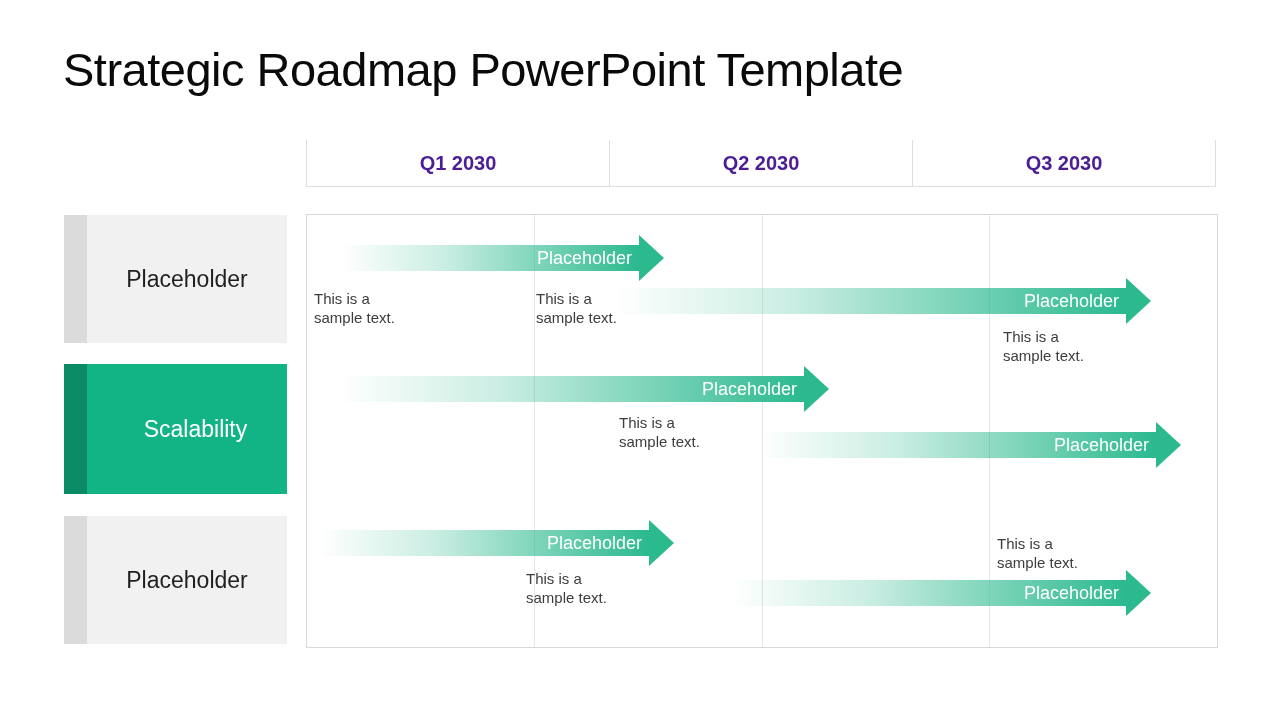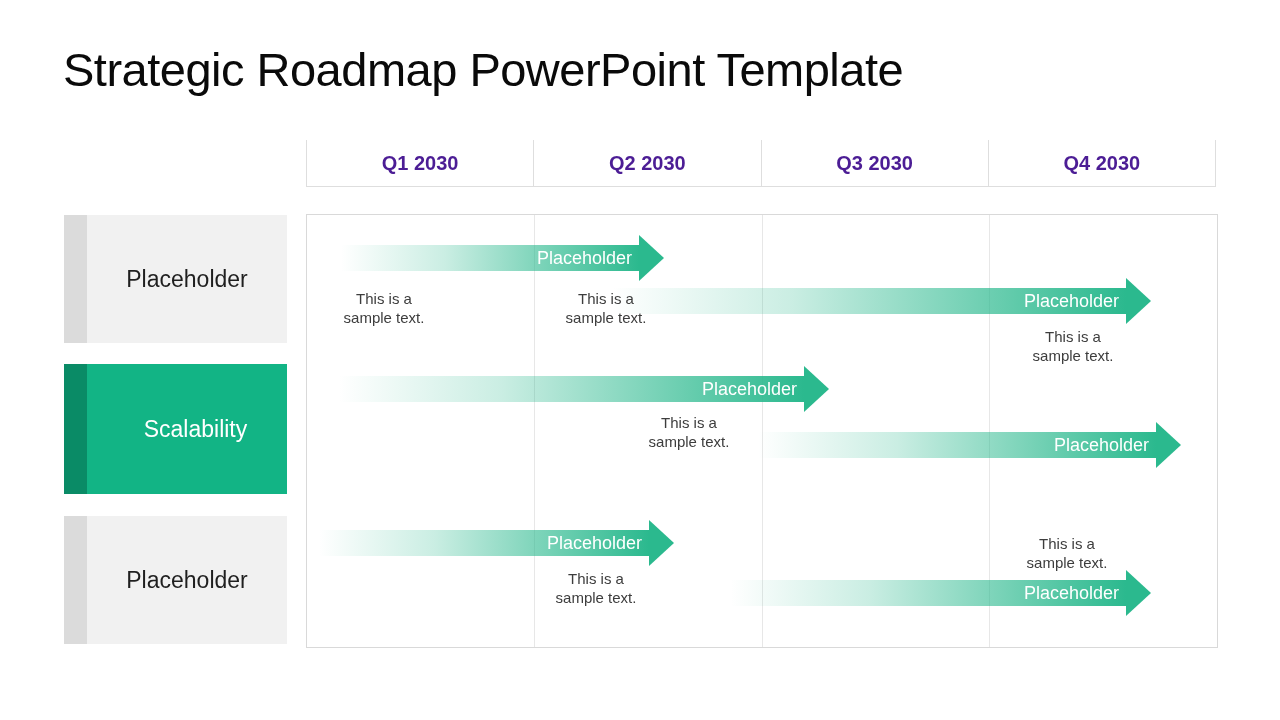--- a/index.html
+++ b/index.html
@@ -61,42 +61,41 @@
     border-left:25px solid #2bb98e;
   }
   .a1{left:34px;top:30px;width:298px;}
   .a2{left:306px;top:73px;width:513px;}
   .a3{left:32px;top:161px;width:465px;}
   .a4{left:451px;top:217px;width:398px;}
   .a5{left:12px;top:315px;width:330px;}
   .a6{left:424px;top:365px;width:395px;}
   
   .cap{
-    position:absolute;width:140px;text-align:center;
+    position:absolute;width:140px;text-align:left;
     font-size:15px;line-height:19px;color:#3d3d3d;
   }
   .c1{left:7px;top:74px;}
   .c2{left:229px;top:74px;}
   .c3{left:696px;top:112px;}
   .c4{left:312px;top:198px;}
   .c5{left:219px;top:354px;}
   .c6{left:690px;top:319px;}
 </style>
 </head>
 <body>
 
 <div class="slide">
 
   <h1 class="title">Strategic Roadmap PowerPoint Template</h1>
 
   <div class="theader">
     <div class="qcell">Q1 2030</div>
     <div class="qcell">Q2 2030</div>
     <div class="qcell">Q3 2030</div>
-    <div class="qcell">Q4 2030</div>
   </div>
 
   <div class="rowbox gray r1">
     <span>Placeholder</span>
   </div>
   <div class="rowbox green r2">
     <span>Scalability</span>
   </div>
   <div class="rowbox gray r3">
     <span>Placeholder</span>

